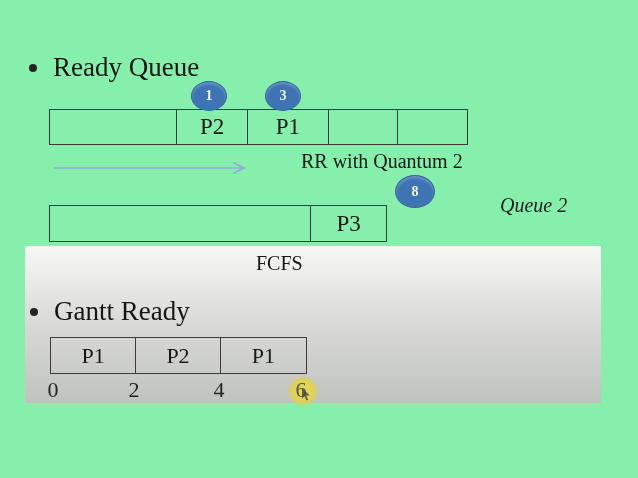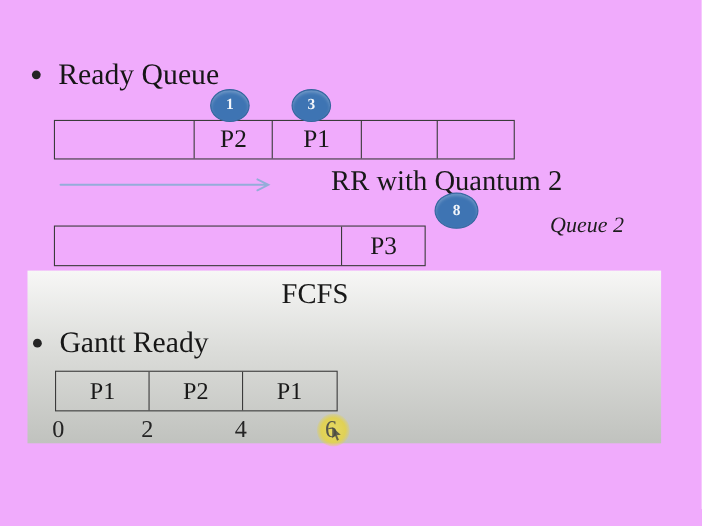--- a/index.html
+++ b/index.html
@@ -1,17 +1,17 @@
 <!DOCTYPE html>
 <html><head>
 <meta charset="utf-8">
 <style>
   html,body{margin:0;padding:0;background:#ffffff;}
   .screen{
-    position:relative;width:638px;height:478px;background:#f0abfc;overflow:hidden;
+    position:relative;width:638px;height:478px;background:#86efac;overflow:hidden;
     font-family:"Liberation Serif","DejaVu Serif",serif;color:#1c1c1c;
   }
   .grad-band{
     position:absolute;left:25px;top:246px;width:576px;height:157px;
     background:linear-gradient(180deg,#f7f7f6 0%,#dcddda 45%,#c0c2be 100%);
     z-index:0;
   }
   .heading{
     position:absolute;display:flex;align-items:center;gap:16px;
     font-size:27px;line-height:30px;color:#161616;z-index:2;white-space:nowrap;
@@ -20,21 +20,21 @@
   .qtable{
     position:absolute;display:flex;border:1.5px solid #3b3b3b;box-sizing:border-box;
     background:transparent;z-index:1;
   }
   .qtable .cell{
     display:flex;align-items:center;justify-content:center;box-sizing:border-box;
     font-size:23px;color:#181818;height:100%;
   }
   .qtable .cell + .cell{border-left:1.5px solid #3b3b3b;}
   .side-label{position:absolute;font-size:20px;color:#1d1d1d;z-index:2;white-space:nowrap;}
-  .policy-label{position:absolute;font-size:26px;color:#181818;z-index:2;white-space:nowrap;}
+  .policy-label{position:absolute;font-size:20px;color:#181818;z-index:2;white-space:nowrap;}
   .marker{
     position:absolute;border-radius:50%;background:#3e74b3;border:1px solid #35679e;
     display:flex;align-items:center;justify-content:center;
     color:#f4f7fb;font-size:14px;font-weight:bold;z-index:3;
     box-shadow:inset 0 2px 3px rgba(255,255,255,0.25);
   }
   .arrow-wrap{position:absolute;z-index:1;}
   .tick{
     position:absolute;transform:translateX(-50%);font-size:22px;color:#242424;z-index:3;white-space:nowrap;
   }

